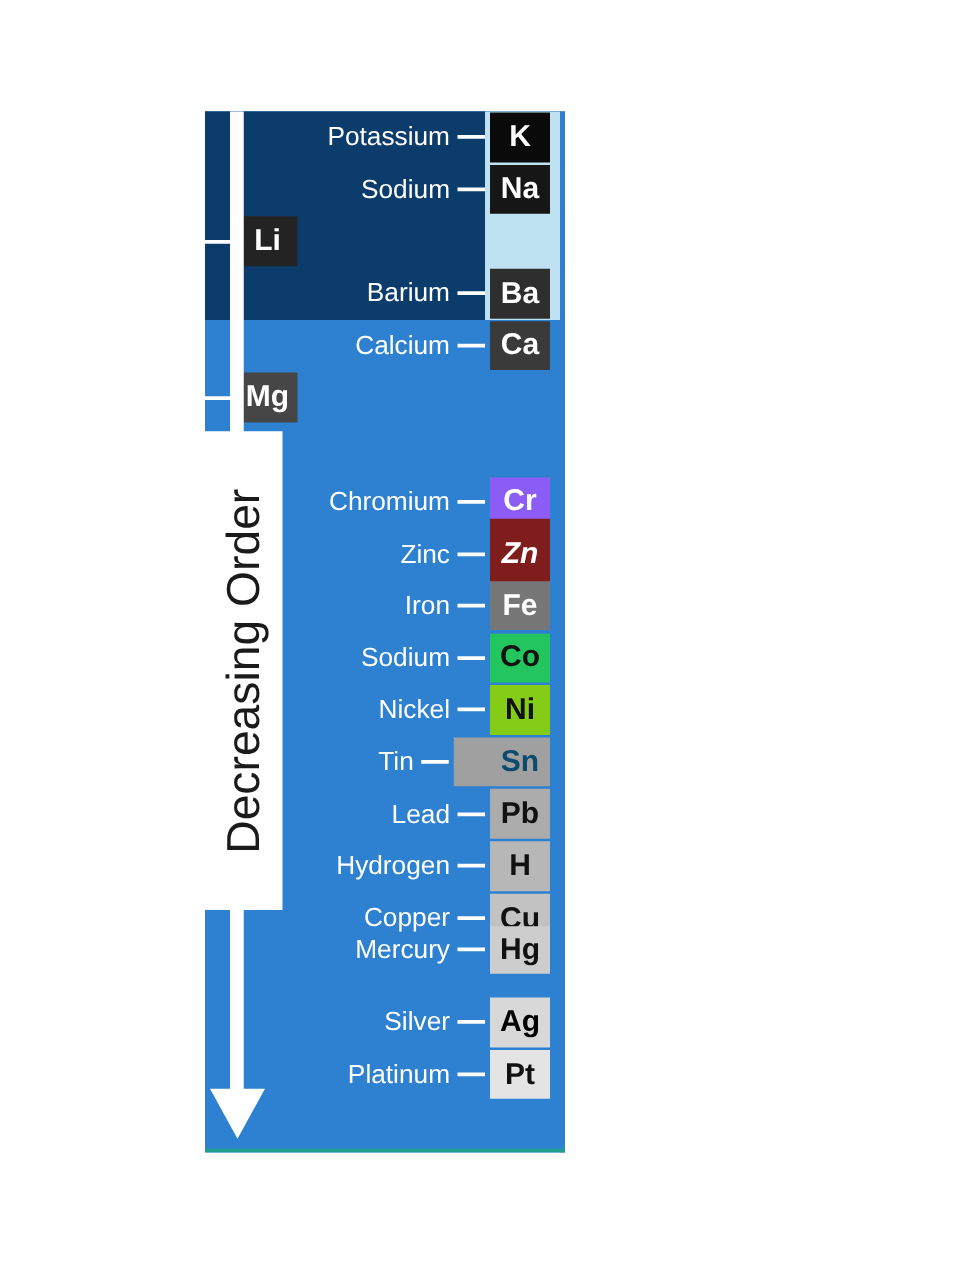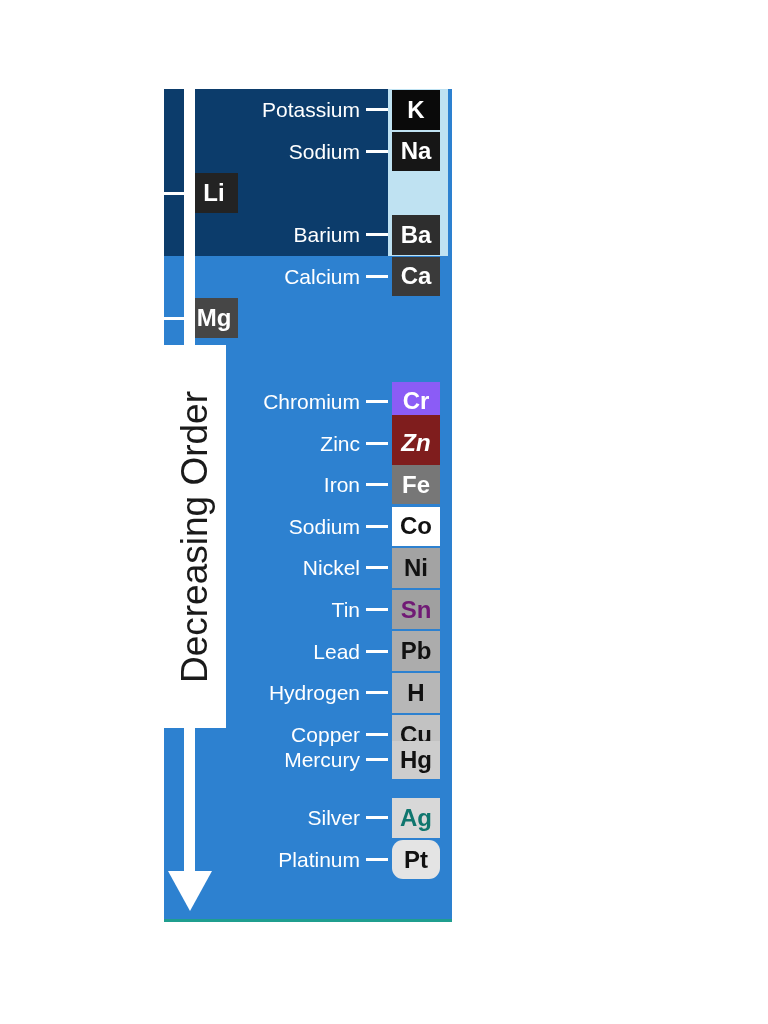--- a/index.html
+++ b/index.html
@@ -176,31 +176,31 @@
         <div class="sym" style="background: #7f1d1d; color: rgb(255, 255, 255); height: 56px; font-style: italic;">Zn</div>
       </div>
       <div class="row" style="top: 374.85px; height: 41.65px;">
         <div class="name">Iron</div>
         <div class="dash"></div>
         <div class="sym" style="background: rgb(119, 119, 119); color: rgb(255, 255, 255); height: 39.65px;">Fe</div>
       </div>
       <div class="row" style="top: 416.5px; height: 41.65px;">
         <div class="name">Sodium</div>
         <div class="dash"></div>
-        <div class="sym" style="background: #ffffff; color: rgb(17, 17, 17); height: 39.65px;">Co</div>
+        <div class="sym" style="background: #22c55e; color: rgb(17, 17, 17); height: 39.65px;">Co</div>
       </div>
       <div class="row" style="top: 458.15px; height: 41.65px;">
         <div class="name">Nickel</div>
         <div class="dash"></div>
-        <div class="sym" style="background: #a3a3a3; color: rgb(17, 17, 17); height: 39.65px;">Ni</div>
+        <div class="sym" style="background: #84cc16; color: rgb(17, 17, 17); height: 39.65px;">Ni</div>
       </div>
       <div class="row" style="top: 499.8px; height: 41.65px;">
         <div class="name">Tin</div>
         <div class="dash"></div>
-        <div class="sym" style="background: rgb(160, 160, 160); color: #701a75; height: 39.65px;">Sn</div>
+        <div class="sym" style="background: rgb(160, 160, 160); color: #0c4a6e; height: 39.65px; padding-left: 29px;">Sn</div>
       </div>
       <div class="row" style="top: 541.45px; height: 41.65px;">
         <div class="name">Lead</div>
         <div class="dash"></div>
         <div class="sym" style="background: rgb(172, 172, 172); color: rgb(17, 17, 17); height: 39.65px;">Pb</div>
       </div>
       <div class="row" style="top: 583.1px; height: 41.65px;">
         <div class="name">Hydrogen</div>
         <div class="dash"></div>
         <div class="sym" style="background: rgb(183, 183, 183); color: rgb(17, 17, 17); height: 39.65px;">H</div>
@@ -211,26 +211,26 @@
         <div class="sym" style="background: rgb(194, 194, 194); color: rgb(17, 17, 17); height: 39.65px;">Cu</div>
       </div>
       <div class="row" style="top: 650px; height: 41.65px;">
         <div class="name">Mercury</div>
         <div class="dash"></div>
         <div class="sym" style="background: rgb(205, 205, 205); color: rgb(17, 17, 17); height: 38px;">Hg</div>
       </div>
       <div class="row" style="top: 708.05px; height: 41.65px; justify-content: center;">
         <div class="name">Silver</div>
         <div class="dash"></div>
-        <div class="sym" style="background: rgb(216, 216, 216); color: #0f766e; height: 39.65px;">Ag</div>
+        <div class="sym" style="background: rgb(216, 216, 216); color: #000000; height: 39.65px;">Ag</div>
       </div>
       <div class="row" style="top: 749.7px; height: 41.65px;">
         <div class="name">Platinum</div>
         <div class="dash"></div>
-        <div class="sym" style="background: rgb(228, 228, 228); color: rgb(17, 17, 17); height: 39.65px; border-radius: 11px;">Pt</div>
+        <div class="sym" style="background: rgb(228, 228, 228); color: rgb(17, 17, 17); height: 39.65px;">Pt</div>
       </div>
     </div>
 
   <div id="arrow-shaft"></div>
   <div id="arrow-head"></div>
 
   <div id="label-band">
     <span id="label-text">Decreasing Order</span>
   </div>
 

